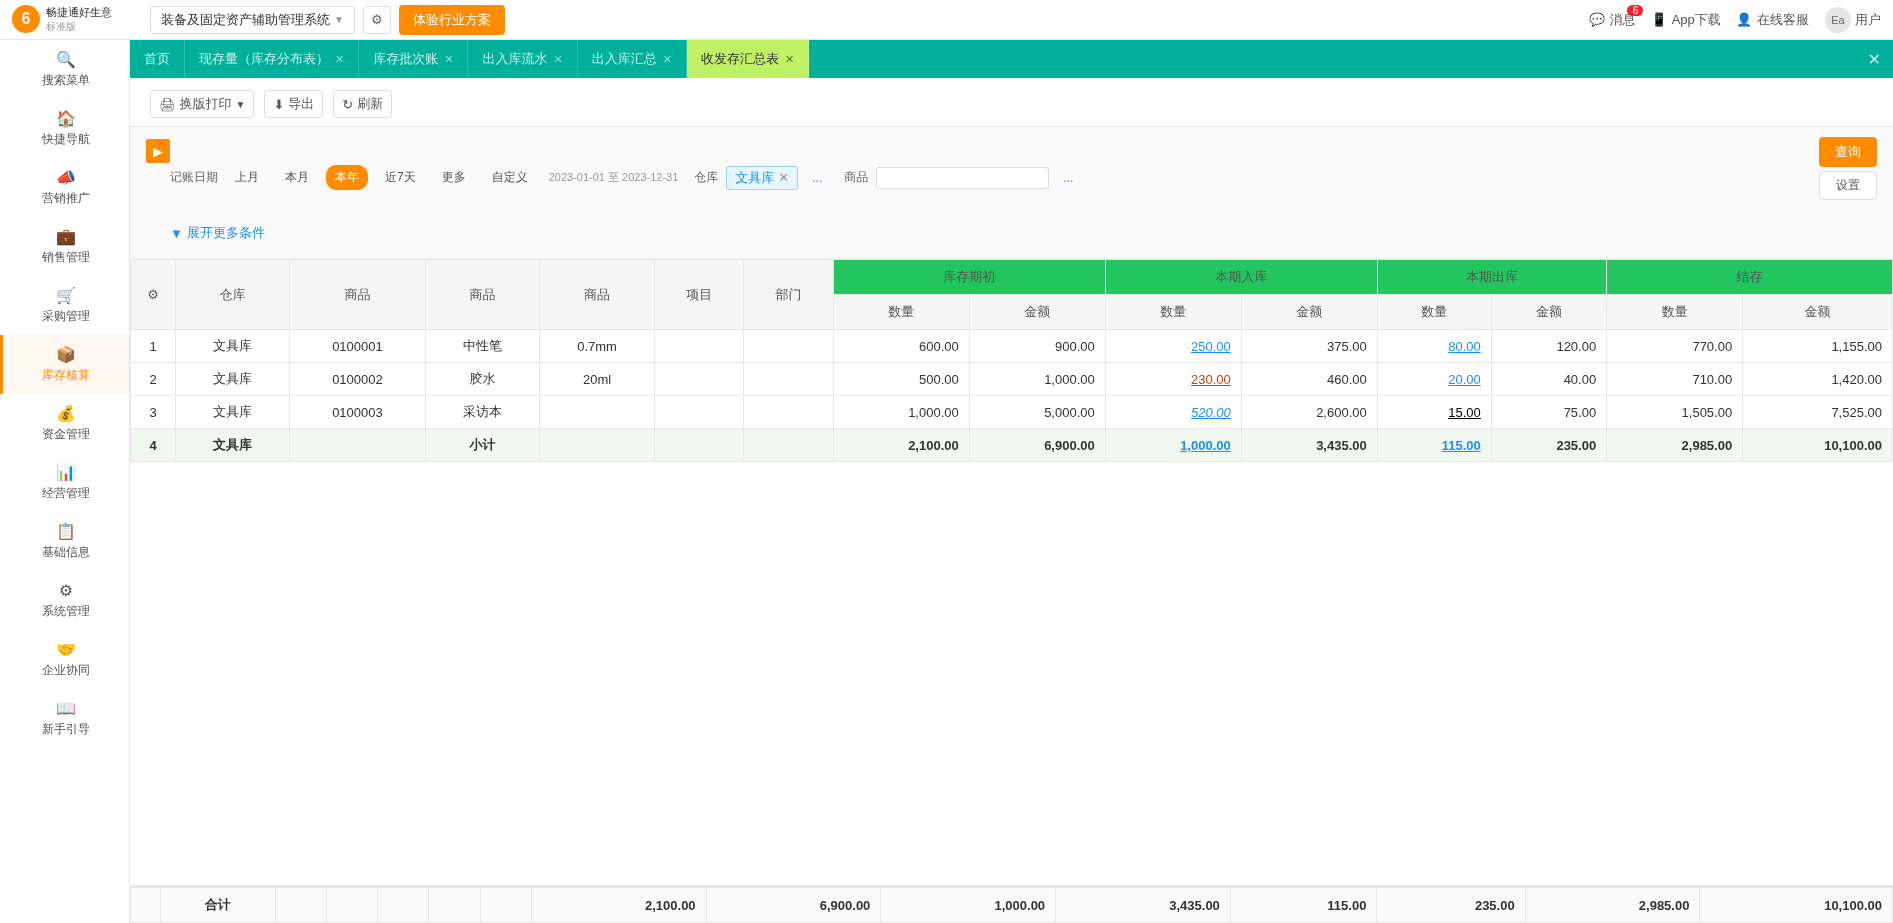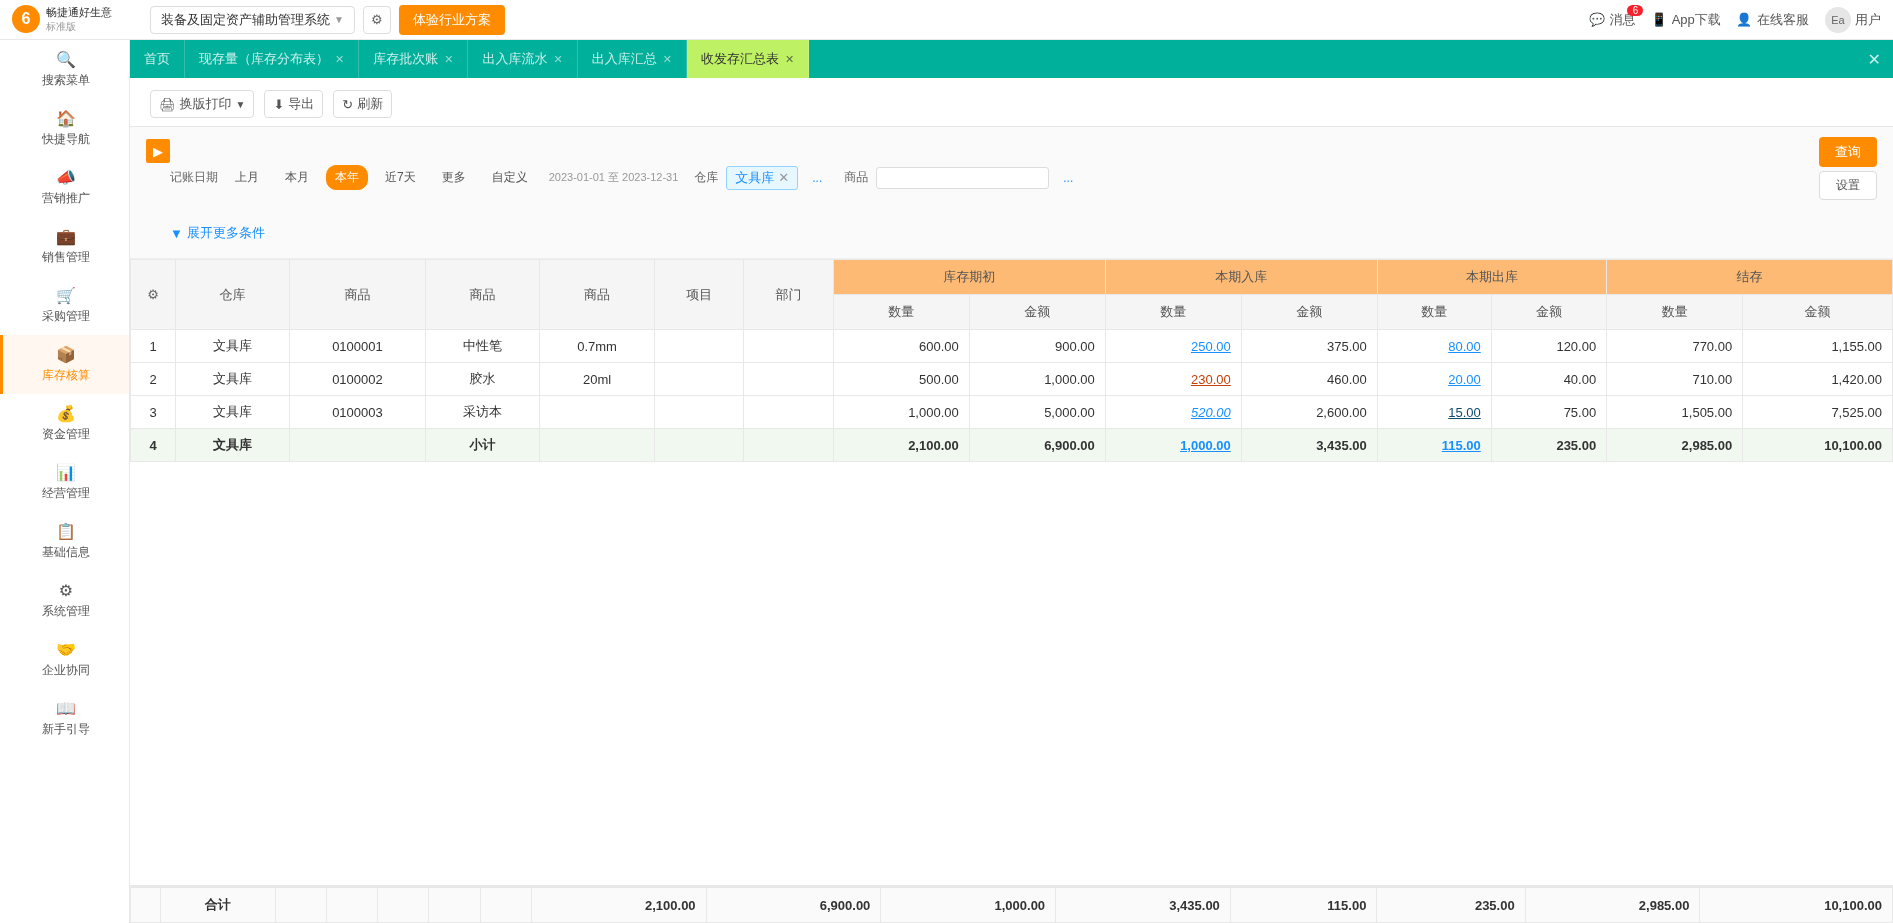--- a/index.html
+++ b/index.html
@@ -63,21 +63,21 @@
 
     
     .table-container { flex: 1; overflow: auto; position: relative; }
     .data-table { width: 100%; border-collapse: collapse; font-size: 13px; }
     .data-table thead tr { background: #f5f5f5; }
     .data-table th { padding: 8px 10px; text-align: center; border: 1px solid #e8e8e8; color: #555; font-weight: normal; white-space: nowrap; }
     .data-table td { padding: 7px 10px; text-align: center; border: 1px solid #e8e8e8; color: #333; }
     .data-table tbody tr.subtotal { background: #f0f8f0; font-weight: bold; }
     .data-table .num { text-align: right; }
     .data-table .link { color: #1890ff; text-decoration: underline; cursor: pointer; }
-    .th-group { text-align: center; background: #fdba74; }
+    .th-group { text-align: center; background: #22c55e; }
     .col-settings { width: 24px; height: 24px; display: flex; align-items: center; justify-content: center; cursor: pointer; color: #666; }
 
     
     .table-footer { border-top: 2px solid #e8e8e8; background: #fafafa; flex-shrink: 0; }
     .query-btn { background: #ff8c00; color: #fff; border: none; border-radius: 4px; padding: 6px 16px; cursor: pointer; font-size: 13px; white-space: nowrap; }
     .settings-btn { background: #fff; color: #555; border: 1px solid #ddd; border-radius: 4px; padding: 5px 12px; cursor: pointer; font-size: 12px; }
 
     .filter-section { display: flex; align-items: flex-start; padding: 10px 16px; gap: 0; border-bottom: 1px solid #f0f0f0; background: #fafafa; flex-shrink: 0; }
     .filter-main { flex: 1; }
 
@@ -336,21 +336,21 @@
                 <td>文具库</td>
                 <td>0100003</td>
                 <td>采访本</td>
                 <td></td>
                 <td></td>
                 <td></td>
                 <td class="num">1,000.00</td>
                 <td class="num">5,000.00</td>
                 <td class="num link" style="text-decoration: underline; color: rgb(24, 144, 255); cursor: pointer; font-style: italic;">520.00</td>
                 <td class="num">2,600.00</td>
-                <td class="num link" style="text-decoration: underline; color: #0c4a6e; cursor: pointer;">15.00</td>
+                <td class="num link" style="text-decoration: underline; color: #000000; cursor: pointer;">15.00</td>
                 <td class="num">75.00</td>
                 <td class="num">1,505.00</td>
                 <td class="num">7,525.00</td>
               </tr>
               <tr class="subtotal">
                 <td>4</td>
                 <td>文具库</td>
                 <td></td>
                 <td>小计</td>
                 <td></td>

